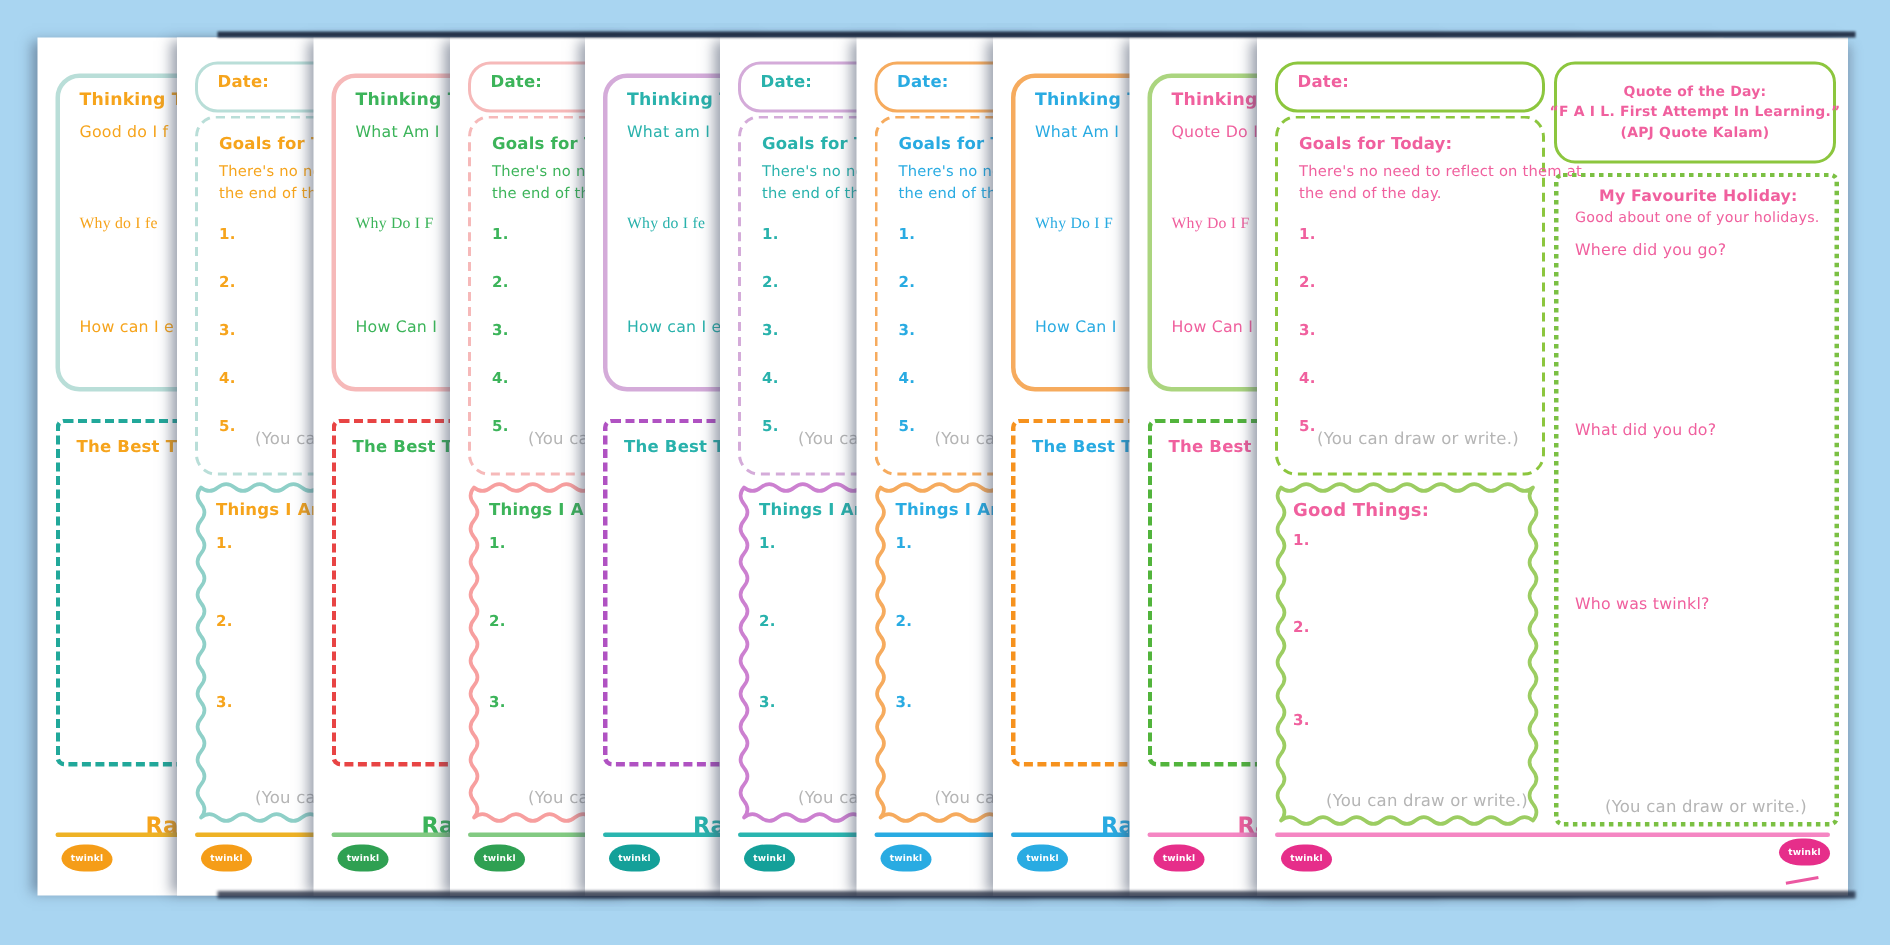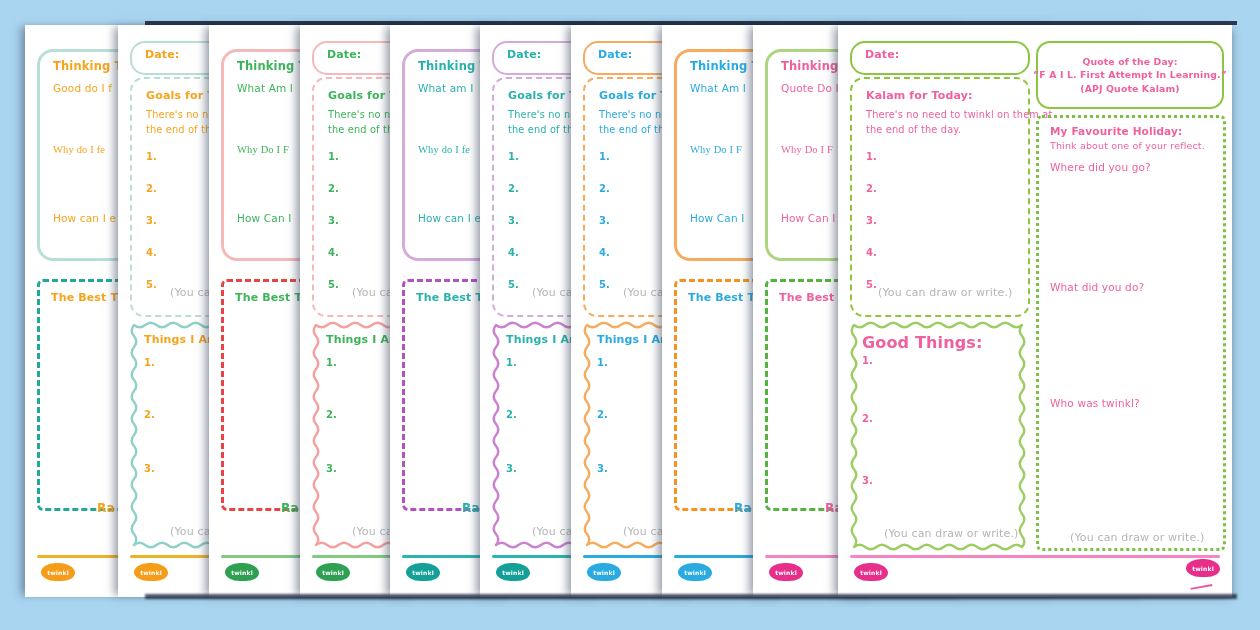--- a/index.html
+++ b/index.html
@@ -18,21 +18,21 @@
   .hint{color:#b5b5b5;font-size:11px;font-weight:normal;}
   .num{color:var(--accent);font-weight:600;font-size:10px;}
   
   .tk-box{left:12px;top:24px;width:176px;height:206px;border:3px solid var(--border);border-radius:16px;}
   .tk-title{left:28px;top:34px;font-size:11.5px;}
   .q1{left:28px;top:57px;}
   .q2{left:28px;top:119px;font-family:Liberation Serif, serif;}
   .q3{left:28px;top:187px;}
   .bt-box{left:12px;top:254px;width:176px;height:226px;border:3px dashed var(--strong);border-radius:6px;}
   .bt-title{left:26px;top:266px;font-size:11px;}
-  .rate{left:72px;top:476px;font-size:12px;}
+  .rate{left:72px;top:516px;font-size:15px;}
   
   .dt-box{left:12px;top:16px;width:176px;height:30px;border:2.5px solid var(--border);border-radius:15px;}
   .dt-label{left:27px;top:23px;font-size:11px;}
   .gl-box{left:12px;top:52px;width:176px;height:236px;border:2.5px dashed var(--border);border-radius:14px;}
   .gl-title{left:28px;top:64px;font-size:11px;}
   .gl-b1{left:28px;top:84px;font-size:9.8px;}
   .gl-b2{left:28px;top:99px;font-size:9.8px;}
   .n1{left:28px;top:126px;} .n2{left:28px;top:158px;} .n3{left:28px;top:190px;}
   .n4{left:28px;top:222px;} .n5{left:28px;top:254px;}
   .gl-hint{left:52px;top:261px;}
@@ -46,26 +46,26 @@
   .footline{left:12px;top:530px;width:178px;height:3px;background:var(--line);border-radius:2px;}
   .logo{left:16px;top:538px;width:34px;height:18px;background:var(--logo);
         border-radius:55% 60% 50% 55%/65% 70% 55% 60%;color:#fff;font-size:6px;font-weight:bold;
         display:flex;align-items:center;justify-content:center;white-space:nowrap;}
   
   .full .footline{width:370px;}
   .qt-box{left:198px;top:16px;width:184px;height:64px;border:2.5px solid var(--border);border-radius:14px;
           display:flex;flex-direction:column;align-items:center;justify-content:center;}
   .qt-box div{position:static;color:var(--accent);font-weight:bold;font-size:9.3px;line-height:1.45;}
   .hl-box{left:198px;top:90px;width:184px;height:430px;border:3px dotted var(--dotted);border-radius:6px;}
-  .hl-title{left:212px;top:100px;font-size:10.5px;}
+  .hl-title{left:228px;top:100px;font-size:10.5px;}
   .hl-sub{left:212px;top:115px;font-size:9.5px;}
   .hq1{left:212px;top:136px;} .hq2{left:212px;top:256px;} .hq3{left:212px;top:372px;}
   .hl-hint{left:232px;top:506px;}
   .gd-box{left:12px;top:296px;width:176px;height:230px;}
-  .gd-title{left:24px;top:308px;font-size:16px;}
+  .gd-title{left:24px;top:308px;font-size:12px;}
   .g1{left:24px;top:330px;} .g2{left:24px;top:388px;} .g3{left:24px;top:450px;}
   .gd-hint{left:46px;top:502px;}
   .logo2{left:348px;top:534px;}
   .scribble{left:352px;top:556px;width:22px;height:5px;border-bottom:2px solid var(--logo);
             transform:rotate(-10deg);opacity:.8;}
 </style>
 </head>
 <body>
 
 <div class="canvas" style="background: rgb(169, 213, 241);">
@@ -245,42 +245,42 @@
 
   <div class="page full" style="left: 838px; width: 394px; --accent: #f0609e; --border: #8cc63e; --dotted: #7bc043; --line: #f586c3; --logo: #e62e8a; --wavy: #9ccd62;">
     <div class="dt-box"></div>
     <div class="t b dt-label">Date:</div>
     <div class="qt-box">
       <div>Quote of the Day:</div>
       <div>“F A I L. First Attempt In Learning.”</div>
       <div>(APJ Quote Kalam)</div>
     </div>
     <div class="gl-box"></div>
-    <div class="t b gl-title">Kalam for Today:</div>
-    <div class="t gl-b1">There's no need to twinkl on them at</div>
+    <div class="t b gl-title">Goals for Today:</div>
+    <div class="t gl-b1">There's no need to reflect on them at</div>
     <div class="t gl-b2">the end of the day.</div>
     <div class="num n1">1.</div>
     <div class="num n2">2.</div>
     <div class="num n3">3.</div>
     <div class="num n4">4.</div>
     <div class="num n5">5.</div>
     <div class="hint gl-hint" style="left:40px">(You can draw or write.)</div>
     <div class="wavy gd-box">
         <svg width="176" height="230" viewBox="0 0 176 230">
           <path d="M 4 4 q 5.6 4.6 11.2 0 q 5.6 -4.6 11.2 0 q 5.6 4.6 11.2 0 q 5.6 -4.6 11.2 0 q 5.6 4.6 11.2 0 q 5.6 -4.6 11.2 0 q 5.6 4.6 11.2 0 q 5.6 -4.6 11.2 0 q 5.6 4.6 11.2 0 q 5.6 -4.6 11.2 0 q 5.6 4.6 11.2 0 q 5.6 -4.6 11.2 0 q 5.6 4.6 11.2 0 q 5.6 -4.6 11.2 0 q 5.6 4.6 11.2 0 q -4.6 5.55 0 11.1 q 4.6 5.55 0 11.1 q -4.6 5.55 0 11.1 q 4.6 5.55 0 11.1 q -4.6 5.55 0 11.1 q 4.6 5.55 0 11.1 q -4.6 5.55 0 11.1 q 4.6 5.55 0 11.1 q -4.6 5.55 0 11.1 q 4.6 5.55 0 11.1 q -4.6 5.55 0 11.1 q 4.6 5.55 0 11.1 q -4.6 5.55 0 11.1 q 4.6 5.55 0 11.1 q -4.6 5.55 0 11.1 q 4.6 5.55 0 11.1 q -4.6 5.55 0 11.1 q 4.6 5.55 0 11.1 q -4.6 5.55 0 11.1 q 4.6 5.55 0 11.1 q -5.6 -4.6 -11.2 0 q -5.6 4.6 -11.2 0 q -5.6 -4.6 -11.2 0 q -5.6 4.6 -11.2 0 q -5.6 -4.6 -11.2 0 q -5.6 4.6 -11.2 0 q -5.6 -4.6 -11.2 0 q -5.6 4.6 -11.2 0 q -5.6 -4.6 -11.2 0 q -5.6 4.6 -11.2 0 q -5.6 -4.6 -11.2 0 q -5.6 4.6 -11.2 0 q -5.6 -4.6 -11.2 0 q -5.6 4.6 -11.2 0 q -5.6 -4.6 -11.2 0 q 4.6 -5.55 0 -11.1 q -4.6 -5.55 0 -11.1 q 4.6 -5.55 0 -11.1 q -4.6 -5.55 0 -11.1 q 4.6 -5.55 0 -11.1 q -4.6 -5.55 0 -11.1 q 4.6 -5.55 0 -11.1 q -4.6 -5.55 0 -11.1 q 4.6 -5.55 0 -11.1 q -4.6 -5.55 0 -11.1 q 4.6 -5.55 0 -11.1 q -4.6 -5.55 0 -11.1 q 4.6 -5.55 0 -11.1 q -4.6 -5.55 0 -11.1 q 4.6 -5.55 0 -11.1 q -4.6 -5.55 0 -11.1 q 4.6 -5.55 0 -11.1 q -4.6 -5.55 0 -11.1 q 4.6 -5.55 0 -11.1 q -4.6 -5.55 0 -11.1 Z" fill="none" stroke="currentColor" stroke-width="2.4" stroke-linejoin="round"></path>
         </svg>
       </div>
     <div class="t b gd-title">Good Things:</div>
     <div class="num g1">1.</div>
     <div class="num g2">2.</div>
     <div class="num g3">3.</div>
     <div class="hint gd-hint">(You can draw or write.)</div>
     <div class="hl-box"></div>
     <div class="t b hl-title">My Favourite Holiday:</div>
-    <div class="t hl-sub">Think about one of your reflect.</div>
+    <div class="t hl-sub">Good about one of your holidays.</div>
     <div class="t hq1">Where did you go?</div>
     <div class="t hq2">What did you do?</div>
     <div class="t hq3">Who was twinkl?</div>
     <div class="hint hl-hint">(You can draw or write.)</div>
     <div class="footline"></div>
     <div class="logo">twinkl</div>
     <div class="logo logo2">twinkl</div>
     <div class="scribble"></div>
   </div>
 

